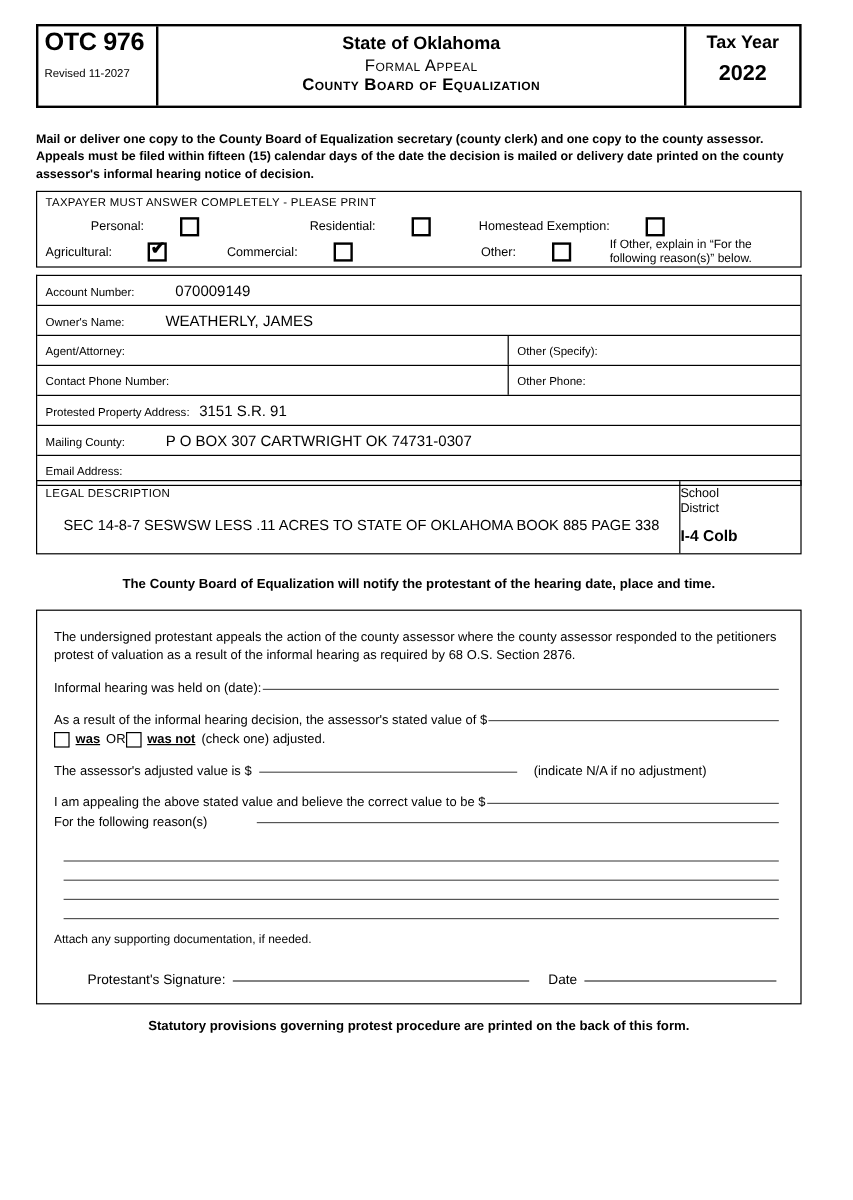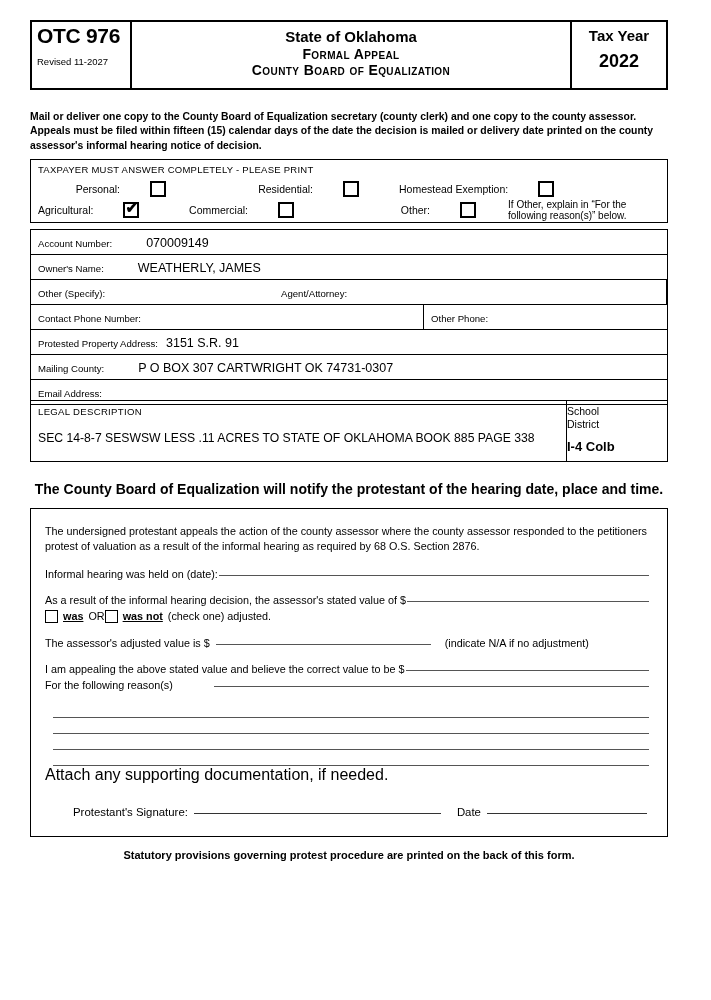--- a/index.html
+++ b/index.html
@@ -42,21 +42,21 @@
     margin-top: 9px;
   }
   .hdr-mid {
     flex: 1;
     display: flex; flex-direction: column;
     align-items: center; justify-content: flex-start;
     padding-top: 6px;
   }
   .hdr-title1 { font-size: 15px; font-weight: bold; letter-spacing: 0px; }
   .hdr-title2 {
-    font-size: 14px; font-weight: bold;
+    font-size: 14px; font-weight: normal;
     font-variant: small-caps;
     letter-spacing: 0.4px;
     margin-top: 1px;
   }
   .hdr-title3 {
     font-size: 14px; font-weight: bold;
     font-variant: small-caps;
     letter-spacing: 0.4px;
     margin-top: 0px;
   }
@@ -163,37 +163,37 @@
     padding: 5px 6px 0 7px;
     position: relative;
   }
   .legal-head {
     font-size: 9.6px;
     font-variant: small-caps;
     letter-spacing: 0.3px;
   }
   .legal-text {
     font-size: 12.2px;
-    position: absolute; left: 7px; top: 30px;
+    position: absolute; left: 22px; top: 30px;
     white-space: nowrap;
   }
   .legal-right {
     width: 100px;
     display: flex; flex-direction: column;
     align-items: flex-start; padding-top: 4px;
   }
   .sd-lbl { font-size: 10.5px; line-height: 1.25; text-align: center; }
   .sd-val { font-size: 13px; font-weight: bold; margin-top: 8px; }
 
   
   .notify-line {
     position: absolute; left: 30px; top: 481px;
     width: 638px;
     text-align: center;
-    font-size: 14px; font-weight: bold;
+    font-size: 11px; font-weight: bold;
   }
 
   
   .appeal-box {
     position: absolute; left: 30px; top: 508px;
     width: 638px; height: 329px;
     border: 1.5px solid #000;
     padding: 15px 18px 0 14px;
   }
   .ap-para {
@@ -226,21 +226,21 @@
   .u { text-decoration: underline; font-weight: bold; }
   .sp5 { display: inline-block; width: 5px; }
 
   .blank-lines { margin-top: 11px; }
   .blank-line {
     border-bottom: 1.3px solid #555;
     margin: 0 0 0 8px;
     height: 16px;
     width: 596px;
   }
-  .attach-note { font-size: 16px; }
+  .attach-note { font-size: 10px; margin-top: 12px; }
   .sig-row {
     display: flex; align-items: baseline;
     font-size: 11.4px;
     margin-top: 22px;
     padding-left: 28px;
   }
   .sig-rule { border-bottom: 1.3px solid #333; width: 247px; margin-left: 6px; position: relative; top: -2px; }
   .date-lbl { margin-left: 16px; }
   .date-rule { border-bottom: 1.3px solid #333; width: 160px; margin-left: 6px; position: relative; top: -2px; }
 
@@ -311,26 +311,26 @@
     </div>
 
     <div class="info-row">
       <div class="info-cell full">
         <span class="fld-label">Owner's Name:</span>
         <span class="fld-value wide-gap">WEATHERLY, JAMES</span>
       </div>
     </div>
 
     <div class="info-row">
+      <div class="info-cell left-half">
+        <span class="fld-label">Agent/Attorney:</span>
+        <span class="fld-value"></span>
+      </div>
       <div class="info-cell right-half">
         <span class="fld-label">Other (Specify):</span>
-        <span class="fld-value"></span>
-      </div>
-      <div class="info-cell left-half">
-        <span class="fld-label">Agent/Attorney:</span>
         <span class="fld-value"></span>
       </div>
     </div>
 
     <div class="info-row">
       <div class="info-cell left-half">
         <span class="fld-label">Contact Phone Number:</span>
         <span class="fld-value"></span>
       </div>
       <div class="info-cell right-half">

